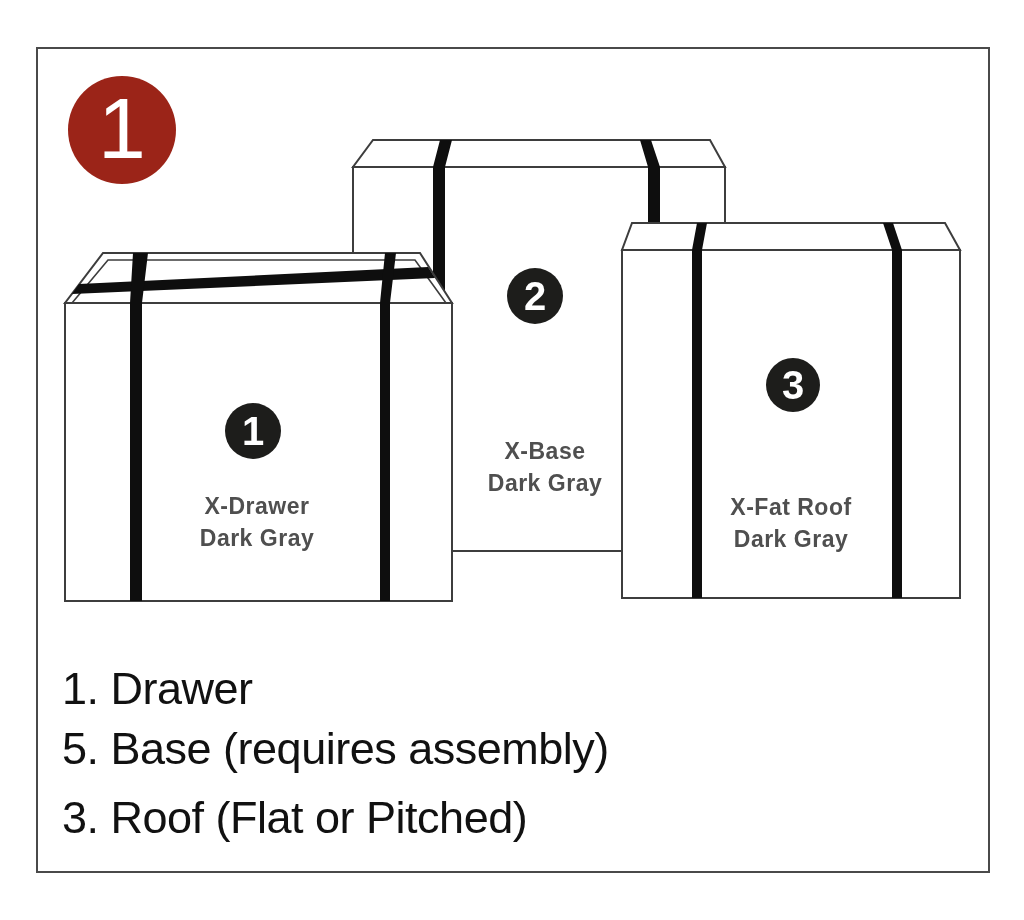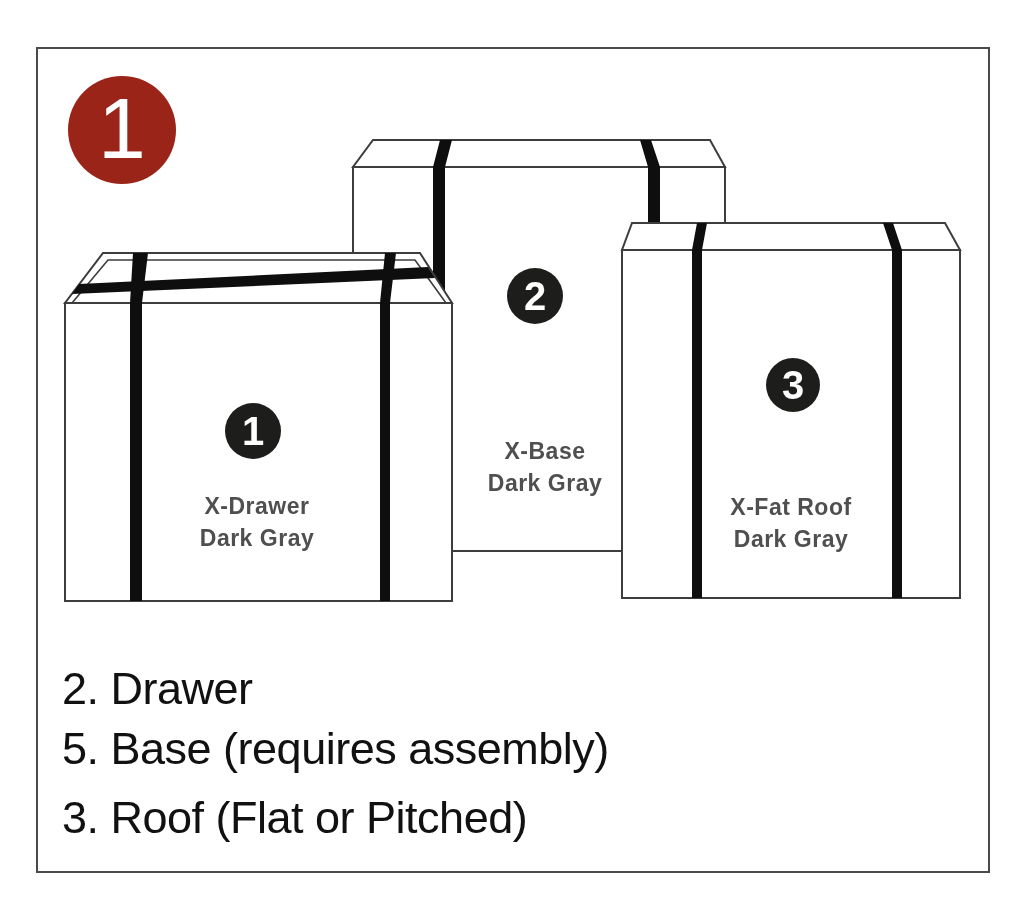--- a/index.html
+++ b/index.html
@@ -142,18 +142,18 @@
       <path class="strap" d="M697,223 L707,223 L702,250 L692,250 Z M692,250 H702 V598 H692 Z"></path>
       <path class="strap" d="M883,223 L893,223 L902,250 L892,250 Z M892,250 H902 V598 H892 Z"></path>
       <circle class="num-circle" cx="793" cy="385" r="27"></circle>
       <text class="num" x="793" y="399">3</text>
       <text class="boxlabel" x="791" y="515">X-Fat Roof</text>
       <text class="boxlabel" x="791" y="547">Dark Gray</text>
     </g>
   </svg>
 
   <div class="legend">
-    <div class="legend-item l1">2. Drawer</div>
+    <div class="legend-item l1">1. Drawer</div>
     <div class="legend-item l2">5. Base (requires assembly)</div>
     <div class="legend-item l3">3. Roof (Flat or Pitched)</div>
   </div>
 
 </div>
 
 </body></html>

